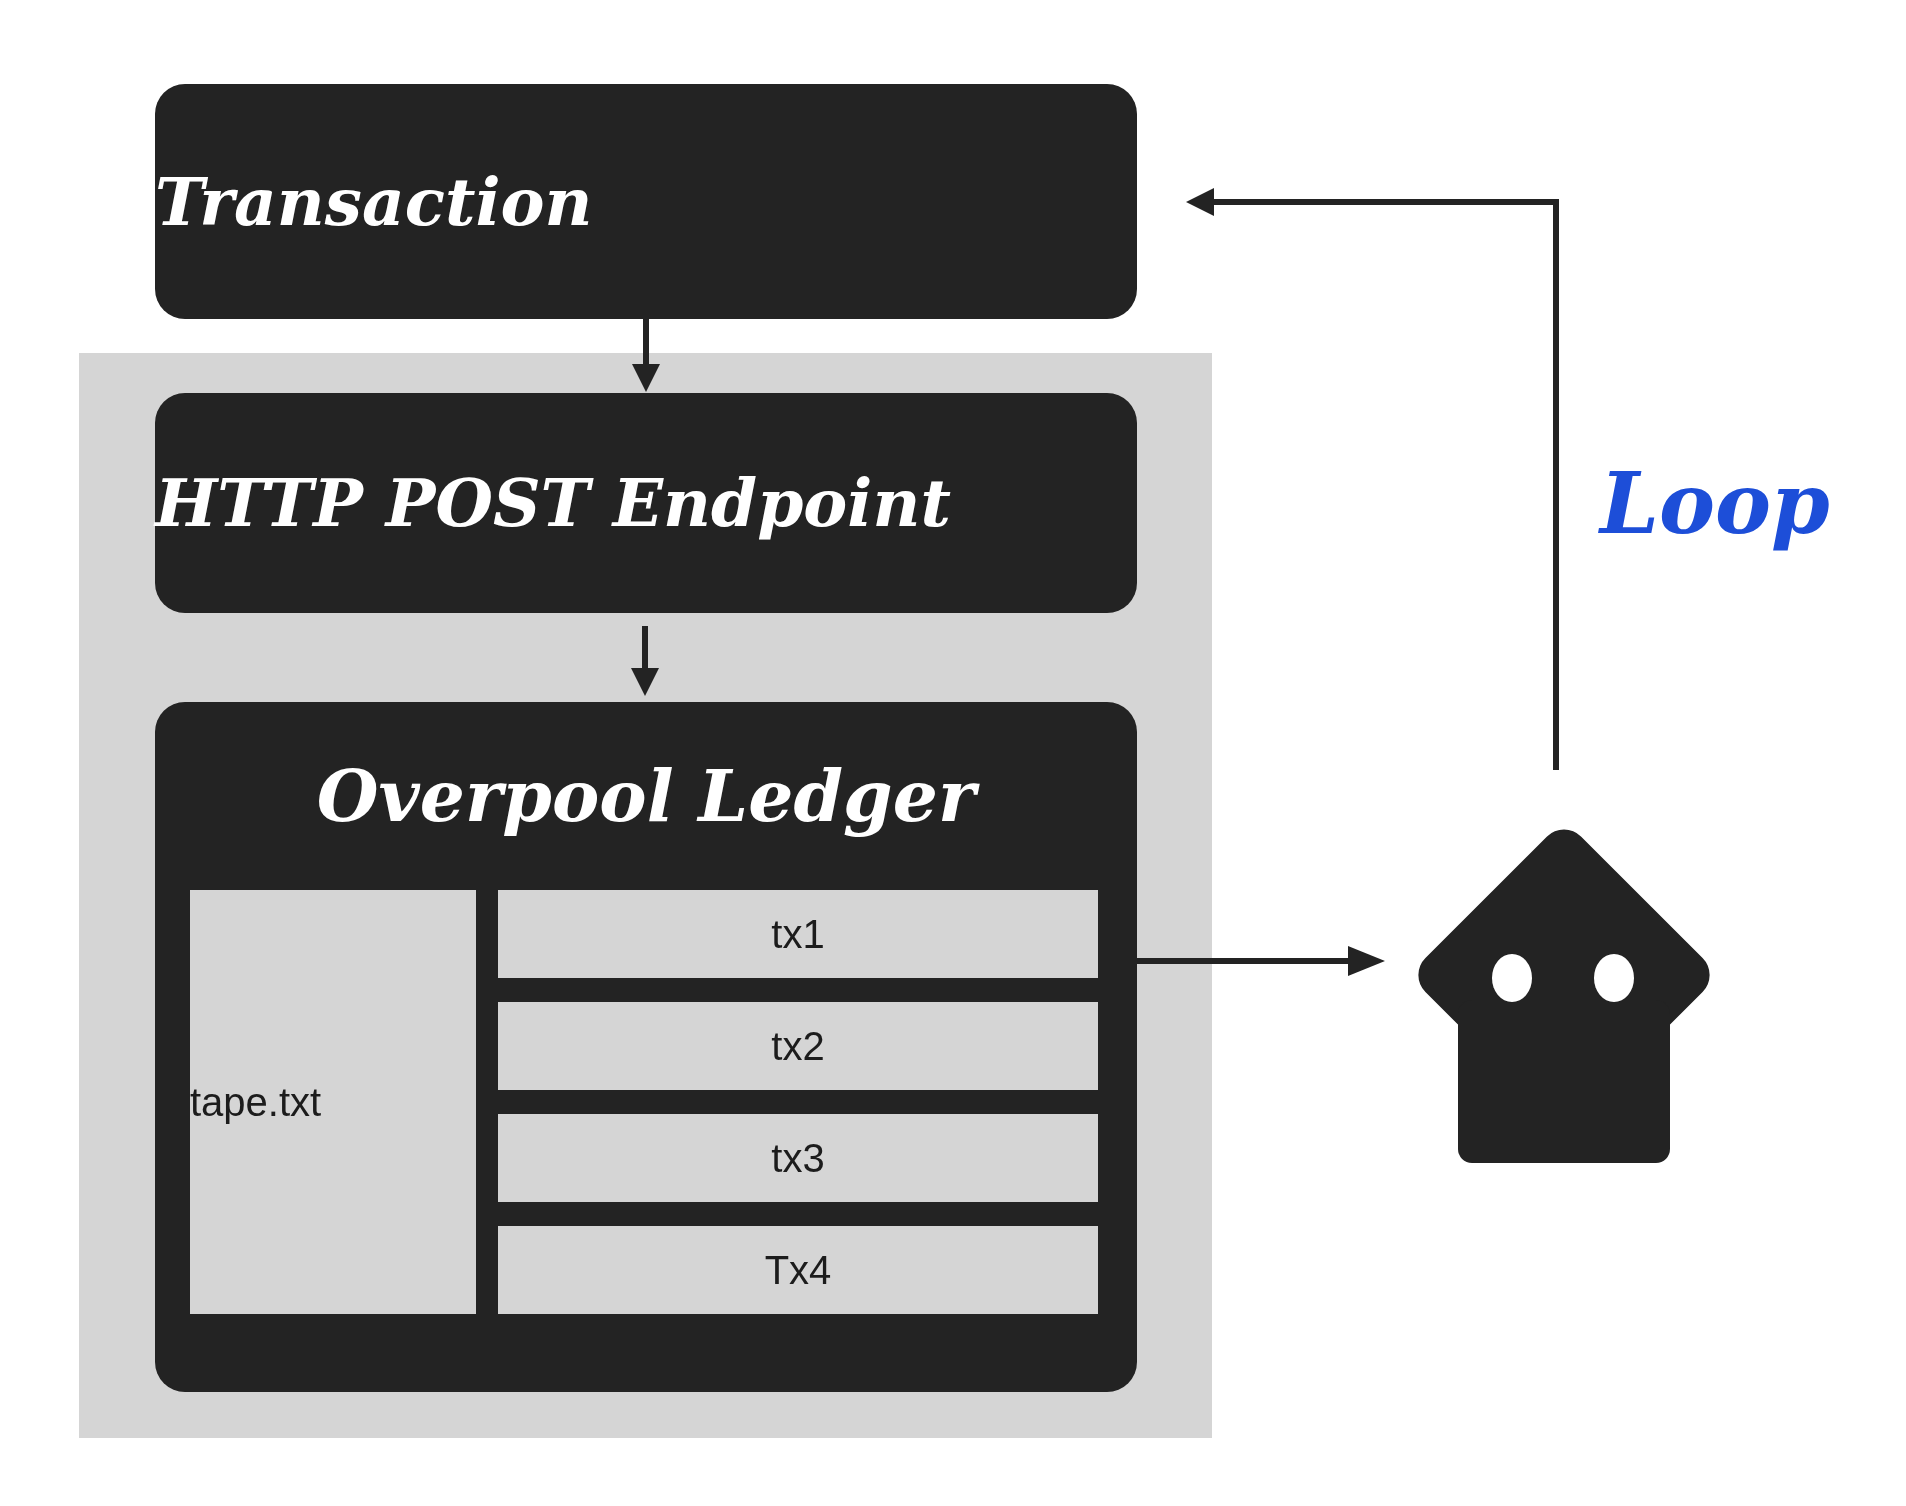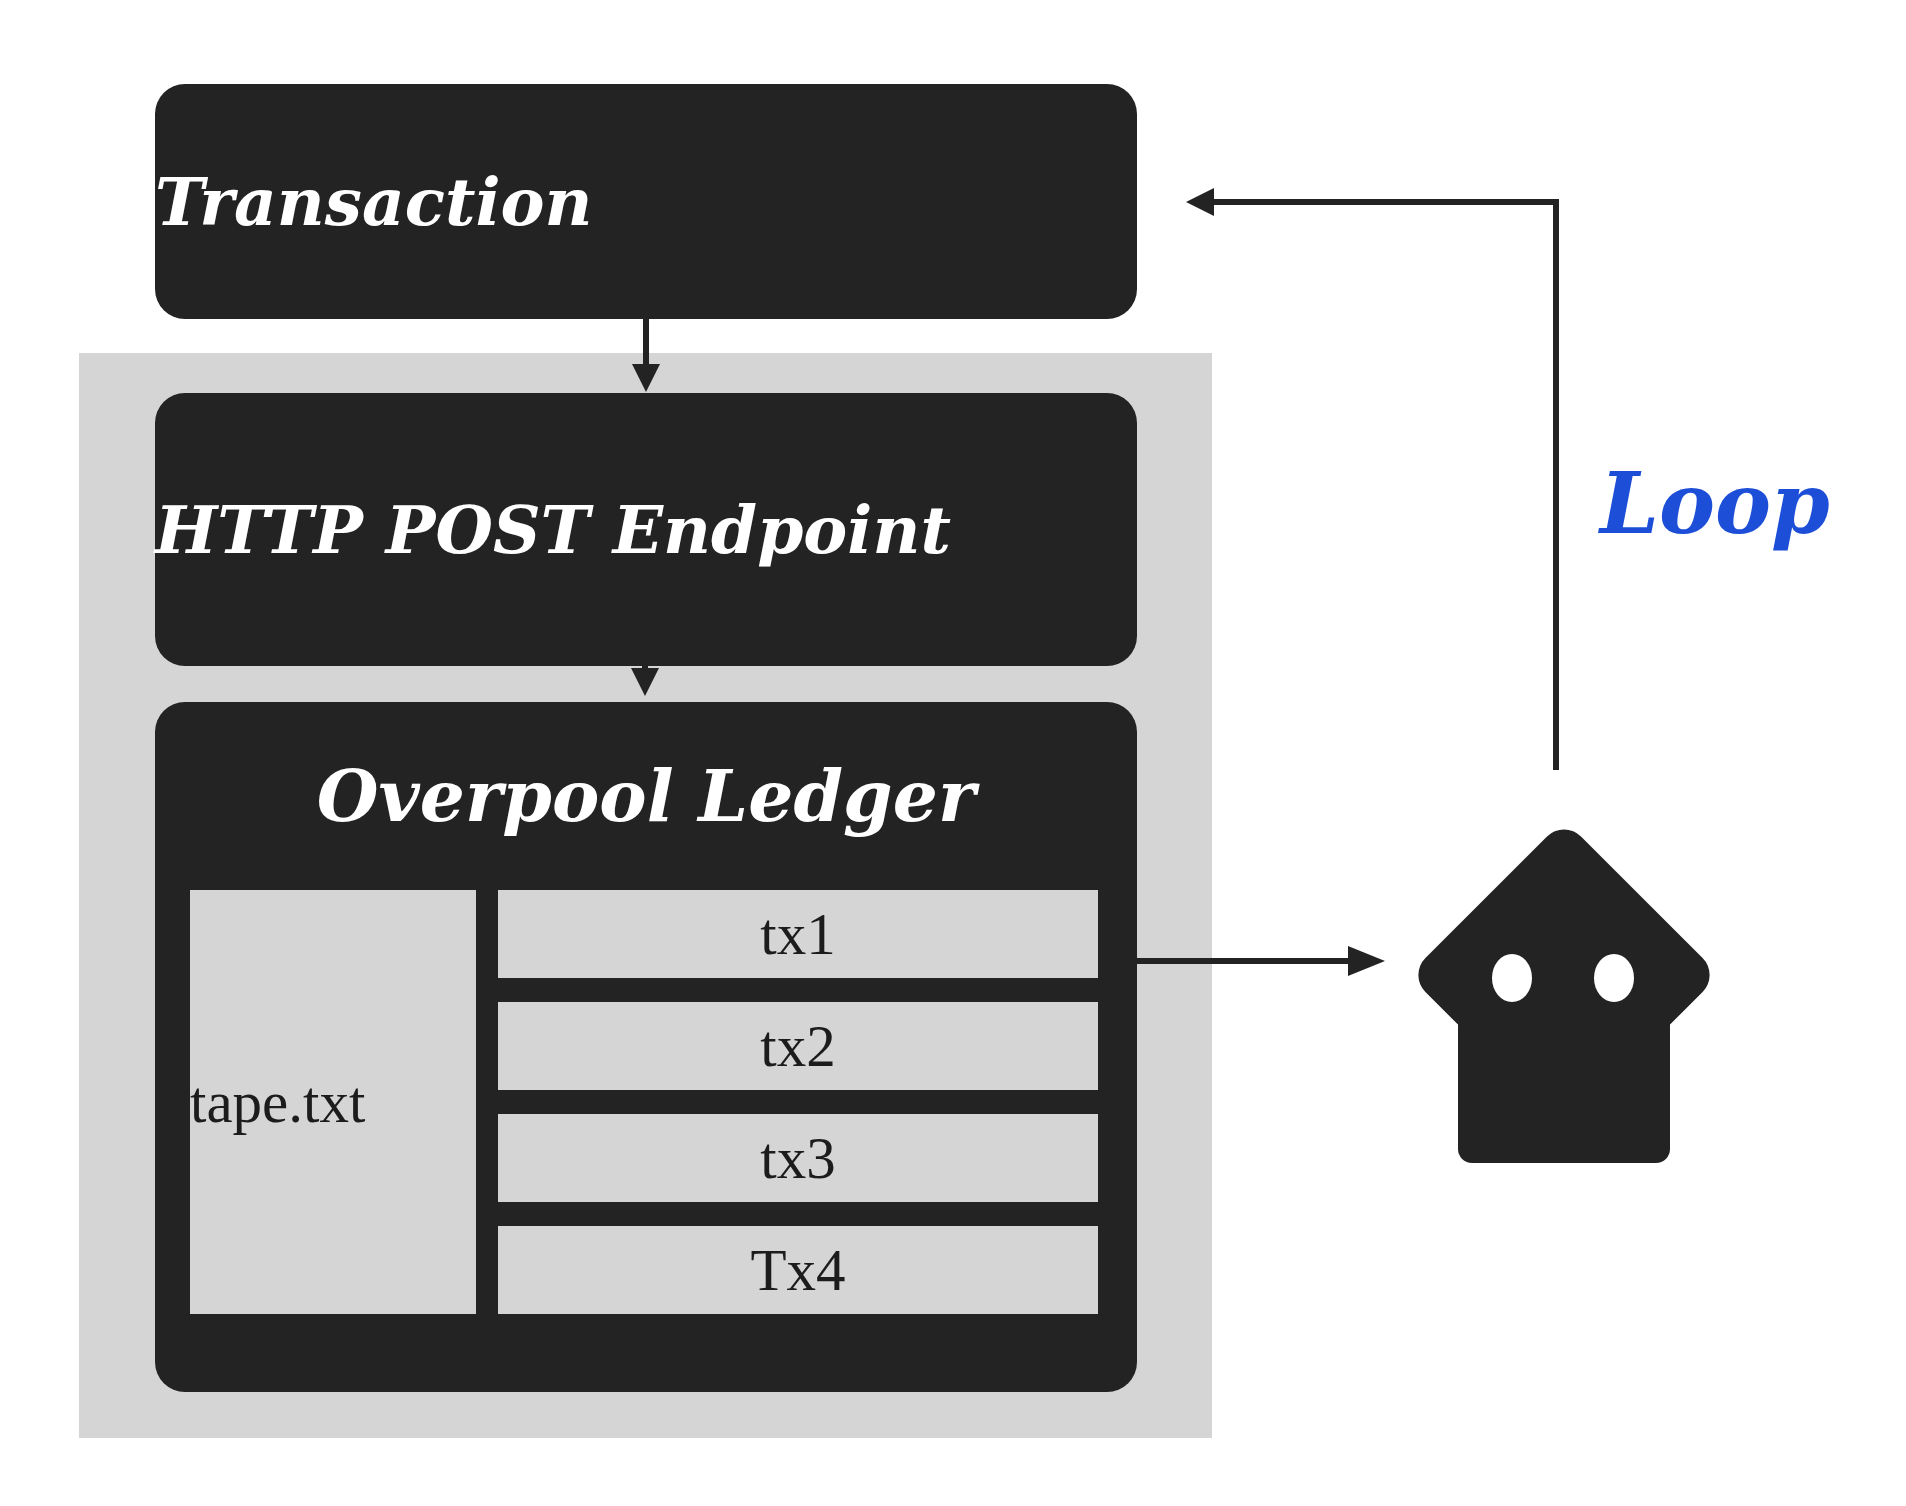--- a/index.html
+++ b/index.html
@@ -13,34 +13,34 @@
   }
   .node{
     position:absolute;left:155px;width:982px;background:var(--node-fill,#232323);
     border-radius:30px;display:flex;align-items:center;justify-content:flex-start;
   }
   .node-title{
     color:var(--light-text,#ffffff);font-style:italic;font-weight:bold;
     font-size:66px;white-space:nowrap;
   }
   #transaction-box{top:84px;height:235px;}
-  #endpoint-box{top:393px;height:273px;}
+  #endpoint-box{top:393px;height:220px;}
   #ledger-box{top:702px;height:690px;}
   .ledger-title{
     position:absolute;left:155px;top:702px;width:982px;height:188px;
     display:flex;align-items:center;justify-content:center;
     color:var(--light-text,#ffffff);font-style:italic;font-weight:bold;font-size:71px;
   }
   .tape-box{
     position:absolute;left:190px;top:890px;width:286px;height:424px;
     background:var(--panel-fill,#d5d5d5);
     display:flex;align-items:center;justify-content:flex-start;
   }
   .mono{
-    font-family:Liberation Serif, serif;font-size:59px;
+    font-family:Liberation Sans, sans-serif;font-size:40px;
     color:var(--dark-text,#1c1c1c);
   }
   .tx-rows{position:absolute;left:498px;top:890px;width:600px;}
   .tx-row{
     width:600px;height:88px;margin-bottom:24px;background:var(--panel-fill,#d5d5d5);
     display:flex;align-items:center;justify-content:center;
   }
   .tx-row:last-child{margin-bottom:8px;}
   .loop-label{
     position:absolute;left:1600px;top:462px;width:250px;text-align:left;

